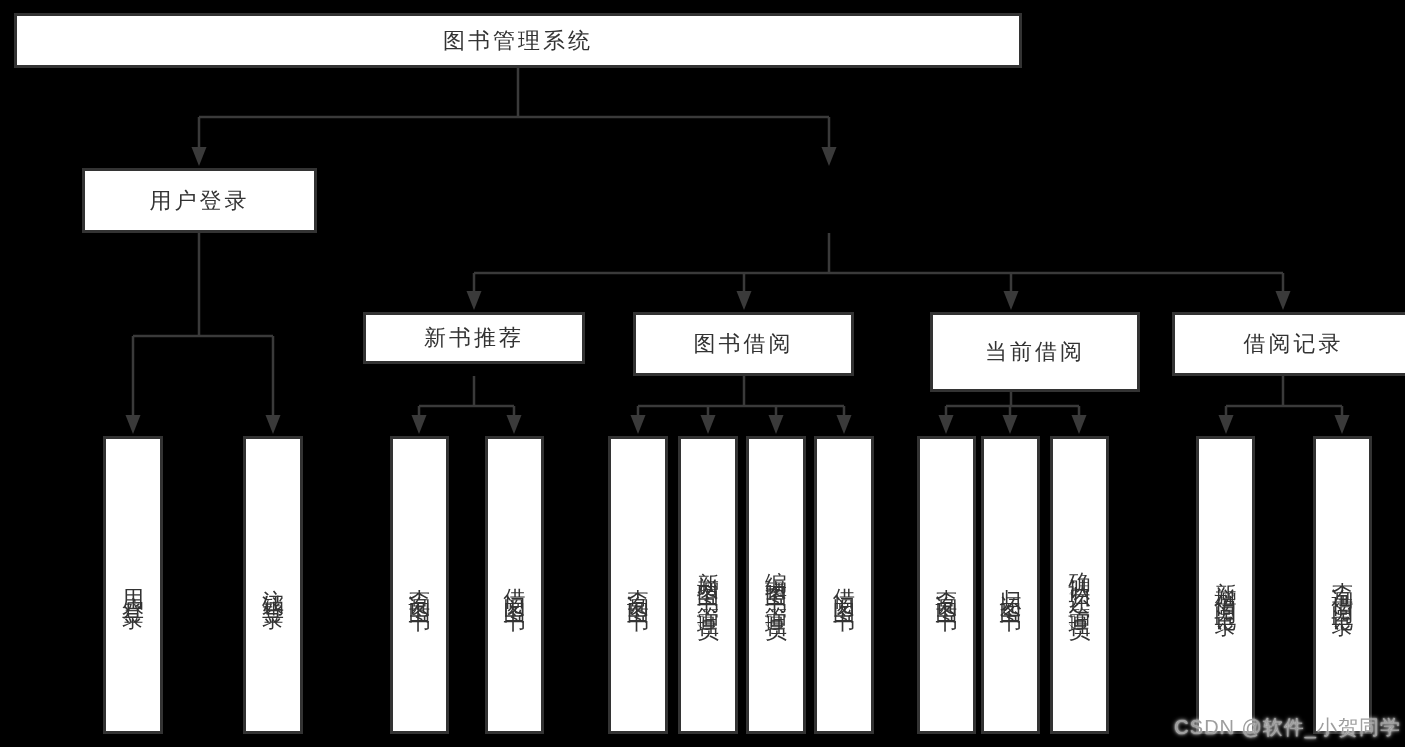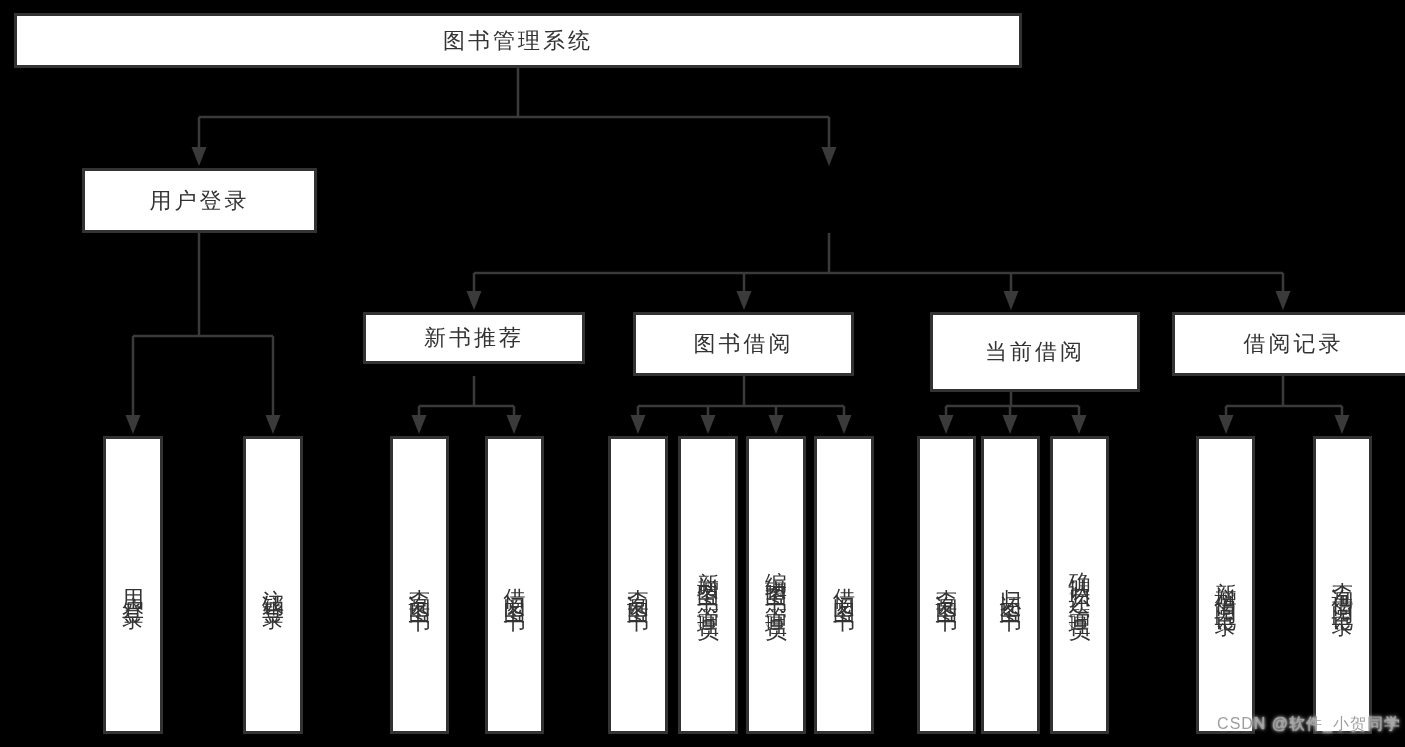--- a/index.html
+++ b/index.html
@@ -16,21 +16,21 @@
     display:flex;align-items:center;justify-content:center;
     z-index:2;text-align:center;
   }
   .hbox{font-size:22px;letter-spacing:3px;line-height:1;}
   .vbox{
     writing-mode:vertical-rl;text-orientation:mixed;
     font-size:22px;letter-spacing:7px;line-height:1;
   }
   .watermark{
     position:absolute;top:714px;right:4px;z-index:3;
-    font-size:16px;color:#9e9e9e;letter-spacing:1px;
+    font-size:20px;color:#9e9e9e;letter-spacing:1px;
     text-shadow:0 0 2px #ffffff,0 0 4px #ffffff;
   }
 </style>
 </head>
 <body>
 
 <div class="stage">
 
   <svg class="wires" width="1405" height="747" viewBox="0 0 1405 747">
 

